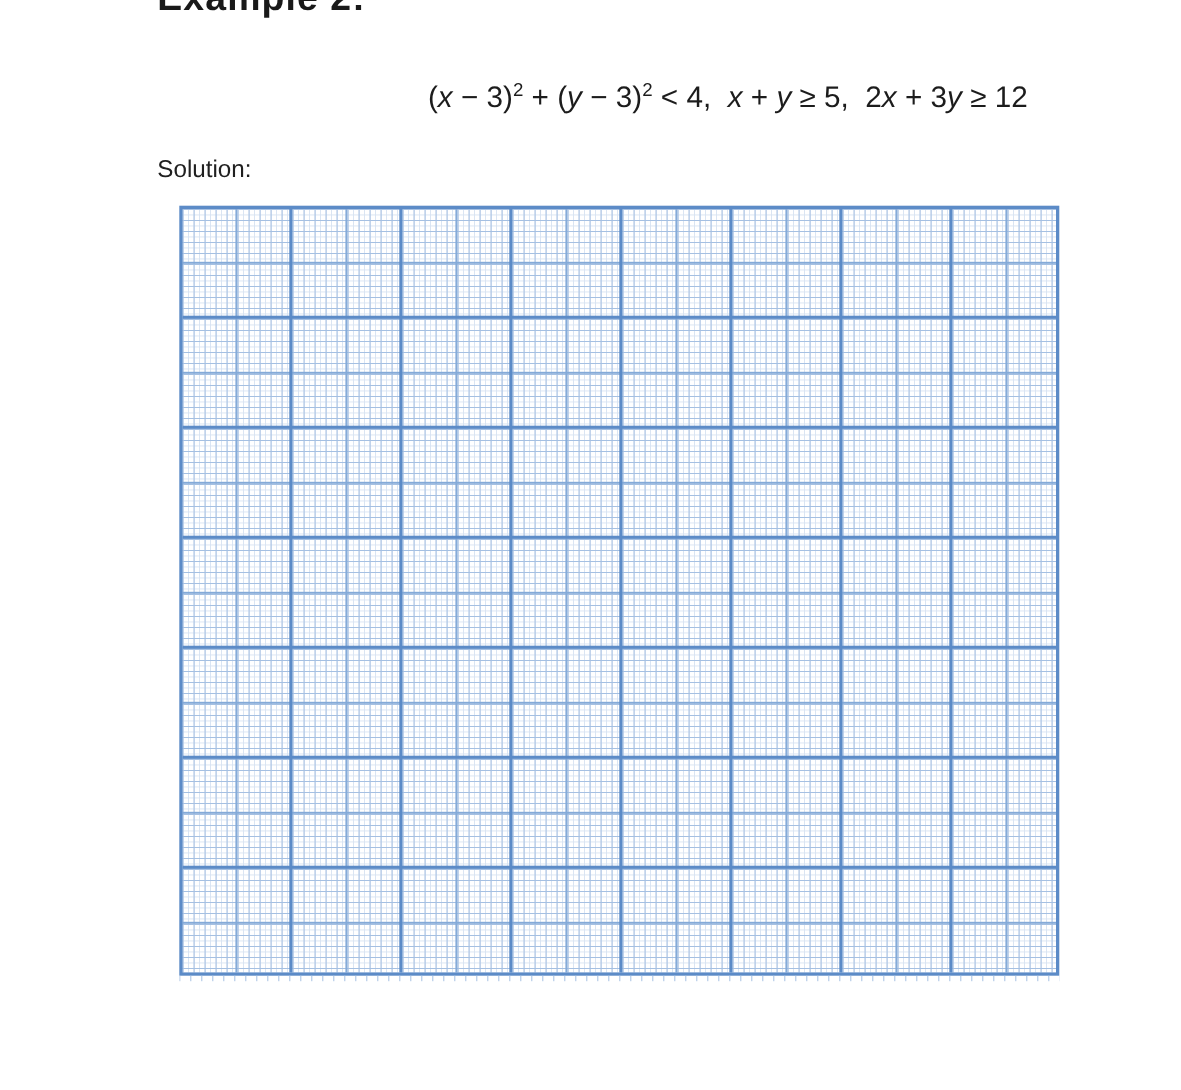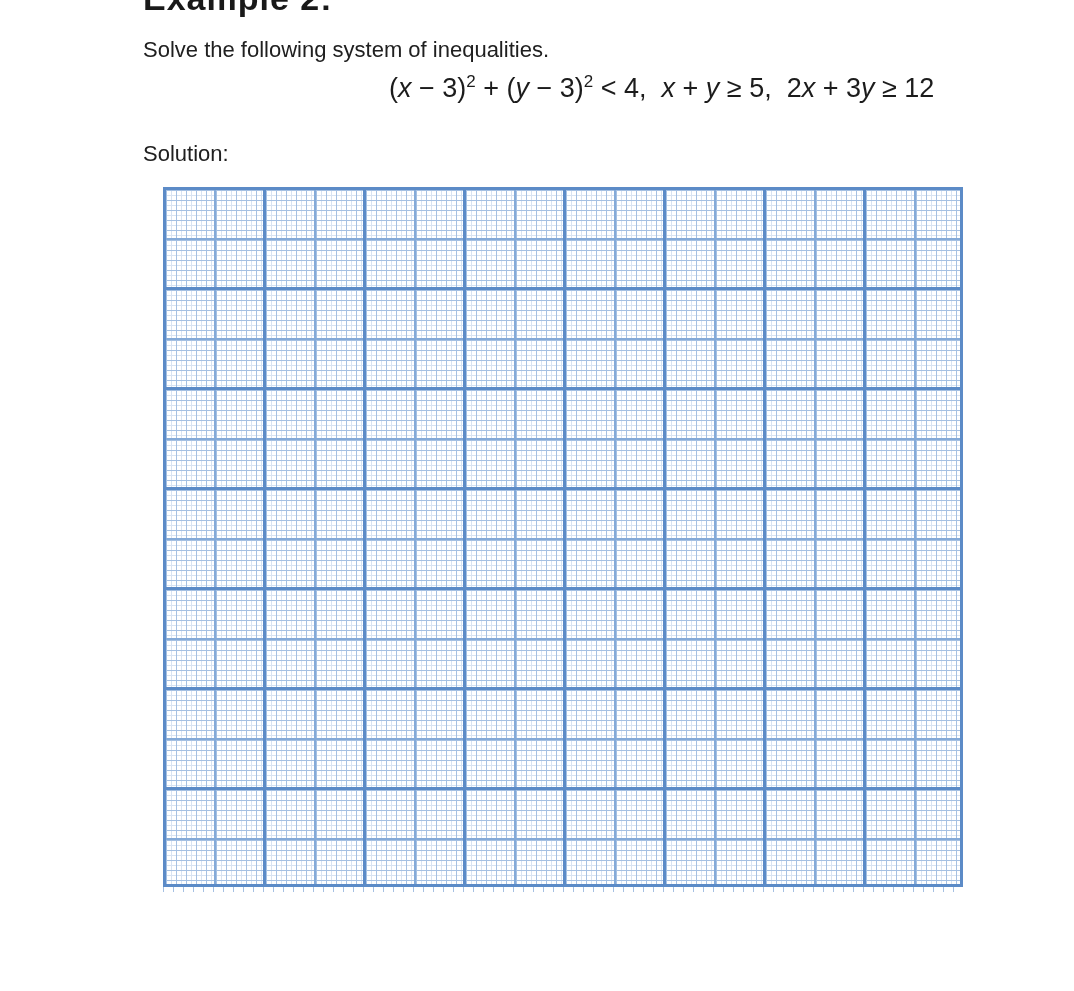--- a/index.html
+++ b/index.html
@@ -99,21 +99,20 @@
     background-size:10px 100%;
   }
 </style>
 </head>
 <body>
 
 <div class="page">
 
   <div class="heading">Example 2:</div>
 
-  <div class="prompt">Solve the following system of inequalities.</div>
 
   <div class="formula"><span class="up">(</span><span class="it">x</span><span class="up"> − 3)</span><span class="sup">2</span><span class="up"> + (</span><span class="it">y</span><span class="up"> − 3)</span><span class="sup">2</span><span class="up"> &lt; 4,  </span><span class="it">x</span><span class="up"> + </span><span class="it">y</span><span class="up"> ≥ 5,  2</span><span class="it">x</span><span class="up"> + 3</span><span class="it">y</span><span class="up"> ≥ 12</span></div>
 
   <div class="solution-label">Solution:</div>
 
   <div class="graph-grid"></div>
 
 </div>
 
 </body></html>

